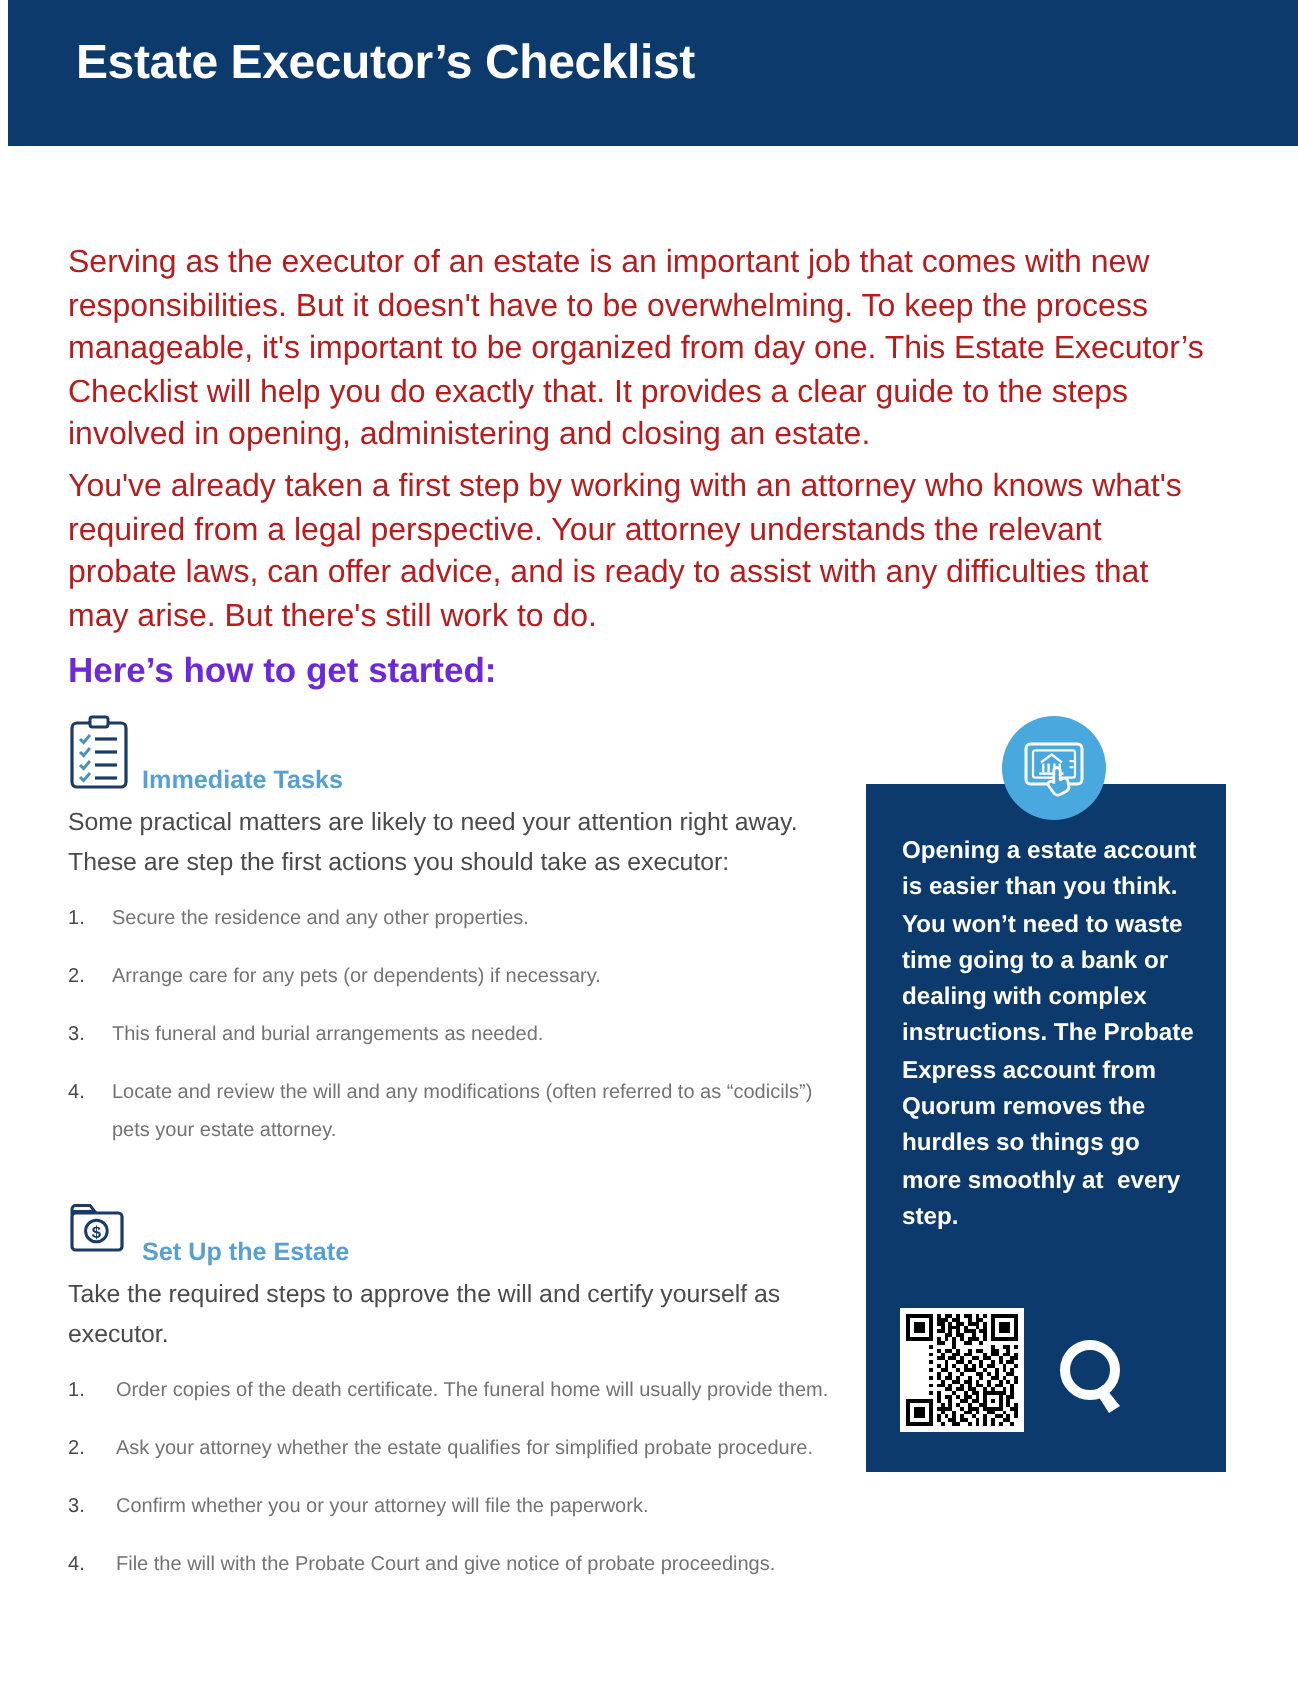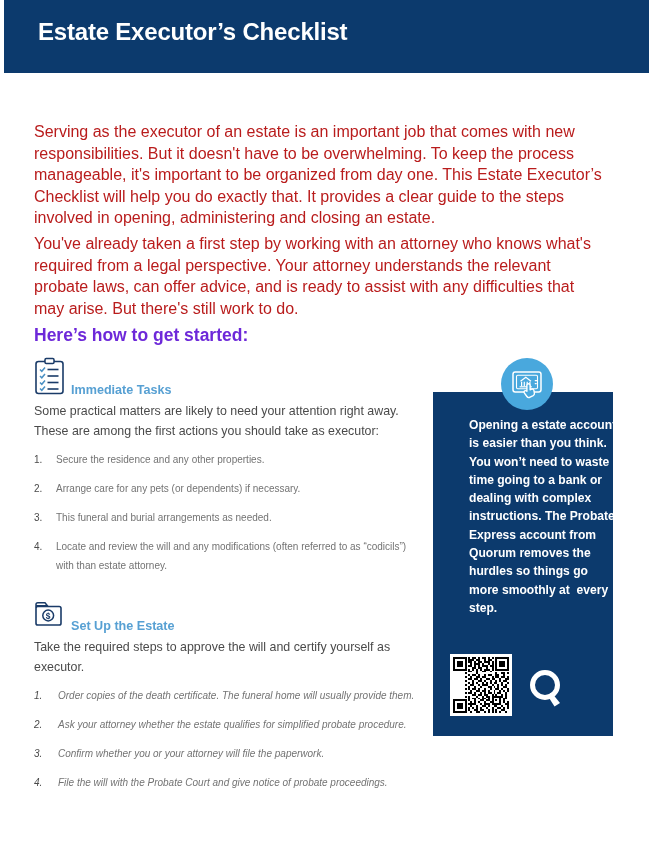--- a/index.html
+++ b/index.html
@@ -110,34 +110,34 @@
     line-height: 19px;
     color: #737373;
   }
   ol.steps li:before {
     content: counter(stepnum) ".";
     position: absolute;
     left: 34px;
     top: 0;
     color: #4a4a4a;
   }
-  ol.steps.wide li { padding-left: 58px; font-style: italic; }
+  ol.steps.wide li { padding-left: 58px; }
 
   
   .sidebar {
     position: absolute;
     left: 433px;
     top: 392px;
     width: 180px;
     height: 344px;
     background: #0c3a6d;
   }
   .sidebar-text {
     position: absolute;
-    left: 36px;
+    left: 18px;
     top: 24px;
     width: 148px;
     font-size: 12.1px;
     line-height: 18.3px;
     font-weight: bold;
     color: #ffffff;
     white-space: pre-wrap;
   }
 
   .sidebar-badge {
@@ -208,26 +208,26 @@
             <g stroke="#1a3b68" stroke-width="1.6">
               <line x1="13.5" y1="12.5" x2="24.5" y2="12.5"></line>
               <line x1="13.5" y1="19" x2="24.5" y2="19"></line>
               <line x1="13.5" y1="25.5" x2="24.5" y2="25.5"></line>
               <line x1="13.5" y1="32" x2="24.5" y2="32"></line>
             </g>
           </svg>
         </span>
         <span class="block-title">Immediate Tasks</span>
       </div>
-      <p class="block-desc">Some practical matters are likely to need your attention right away. These are among the first actions you should take as executor:</p>
+      <p class="block-desc">Some practical matters are likely to need your attention right away. These are step the first actions you should take as executor:</p>
       <ol class="steps">
         <li>Secure the residence and any other properties.</li>
         <li>Arrange care for any pets (or dependents) if necessary.</li>
         <li>This funeral and burial arrangements as needed.</li>
-        <li>Locate and review the will and any modifications (often referred to as “codicils”) with than estate attorney.</li>
+        <li>Locate and review the will and any modifications (often referred to as “codicils”) pets your estate attorney.</li>
       </ol>
     </div>
 
     <div class="block" style="margin-top:22px">
       <div class="block-head" style="height:40px">
         <span class="block-icon" style="top:2px">
           <svg class="icon-svg" width="31" height="30" viewBox="0 0 31 30">
             <path d="M2 8.5 V5.5 a1.8 1.8 0 0 1 1.8 -1.8 H11 l2.4 3 H2.5 Z" fill="#ffffff" stroke="#1a3b68" stroke-width="1.5"></path>
             <rect x="2" y="7.5" width="25" height="18.5" rx="1.8" fill="#ffffff" stroke="#1a3b68" stroke-width="1.6"></rect>
             <circle cx="14.2" cy="16.5" r="5.4" fill="#ffffff" stroke="#1a3b68" stroke-width="1.5"></circle>

